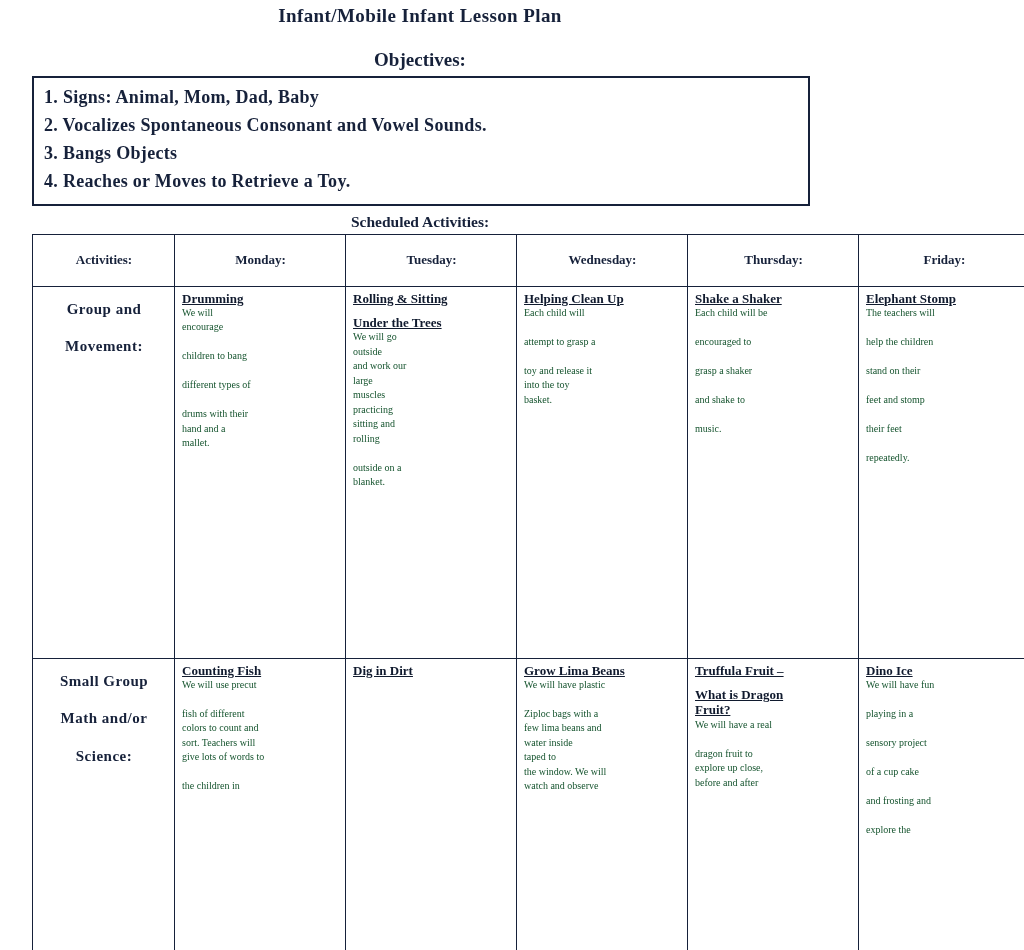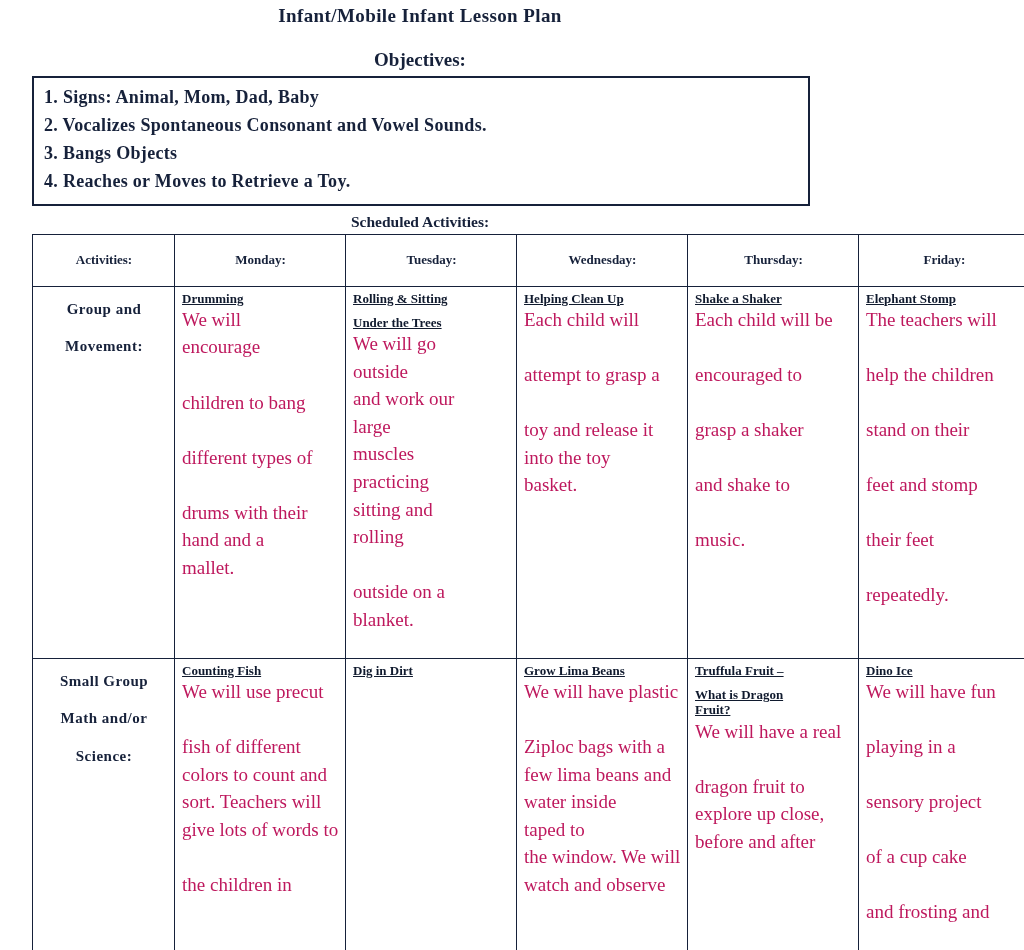--- a/index.html
+++ b/index.html
@@ -91,23 +91,23 @@
     color: #16213a;
   }
   .cell-title {
     font-weight: bold;
     font-size: 13px;
     line-height: 1.18;
     color: #101a2e;
     text-decoration: underline;
   }
   .cell-body {
-    font-size: 19px;
+    font-size: 10px;
     line-height: 1.45;
-    color: #be185d;
+    color: #14532d;
     white-space: pre-line;
   }
   .spell {
     text-decoration-style: wavy;
     text-decoration-color: #d23b3b;
     text-decoration-thickness: 1px;
   }
   .gap { height: 9px; }
 </style>
 </head>

